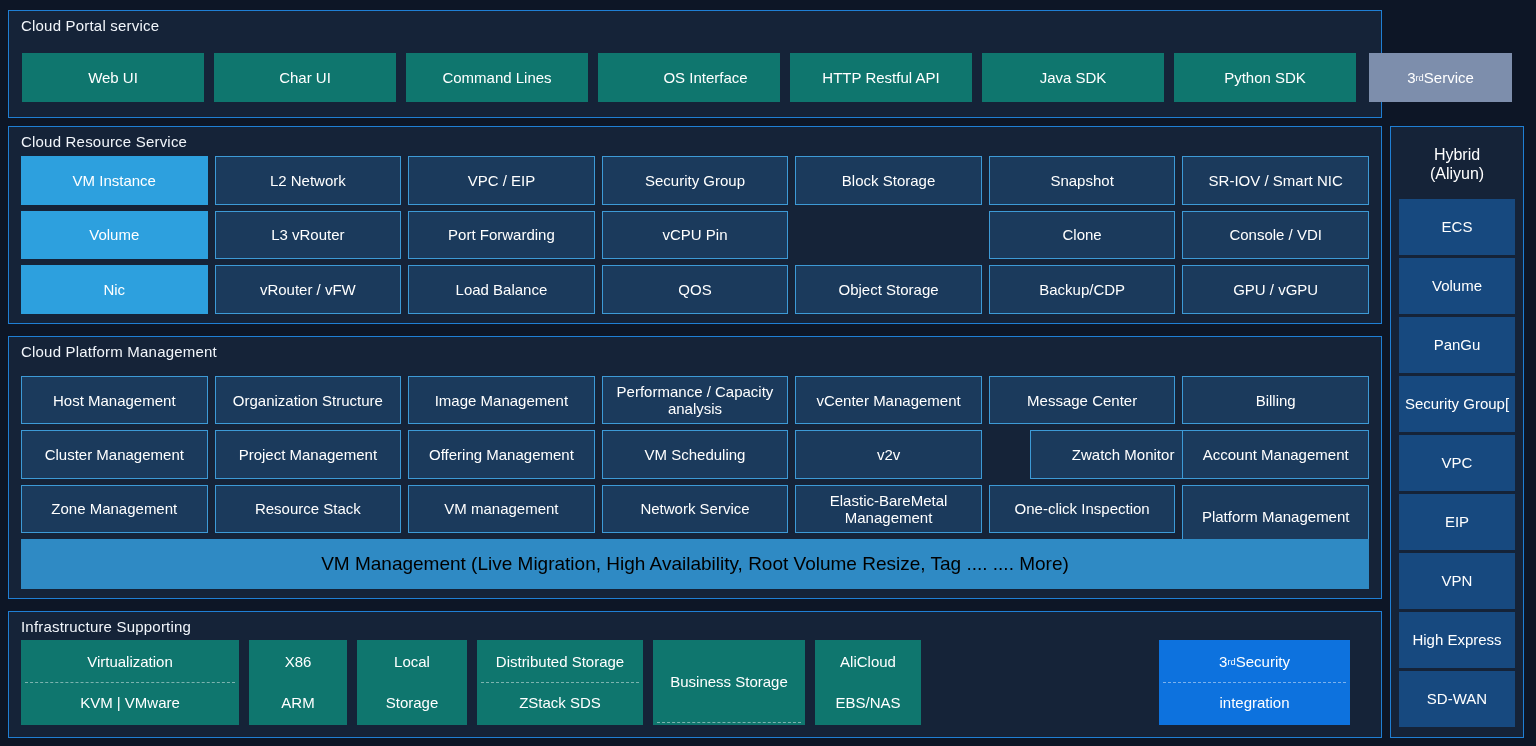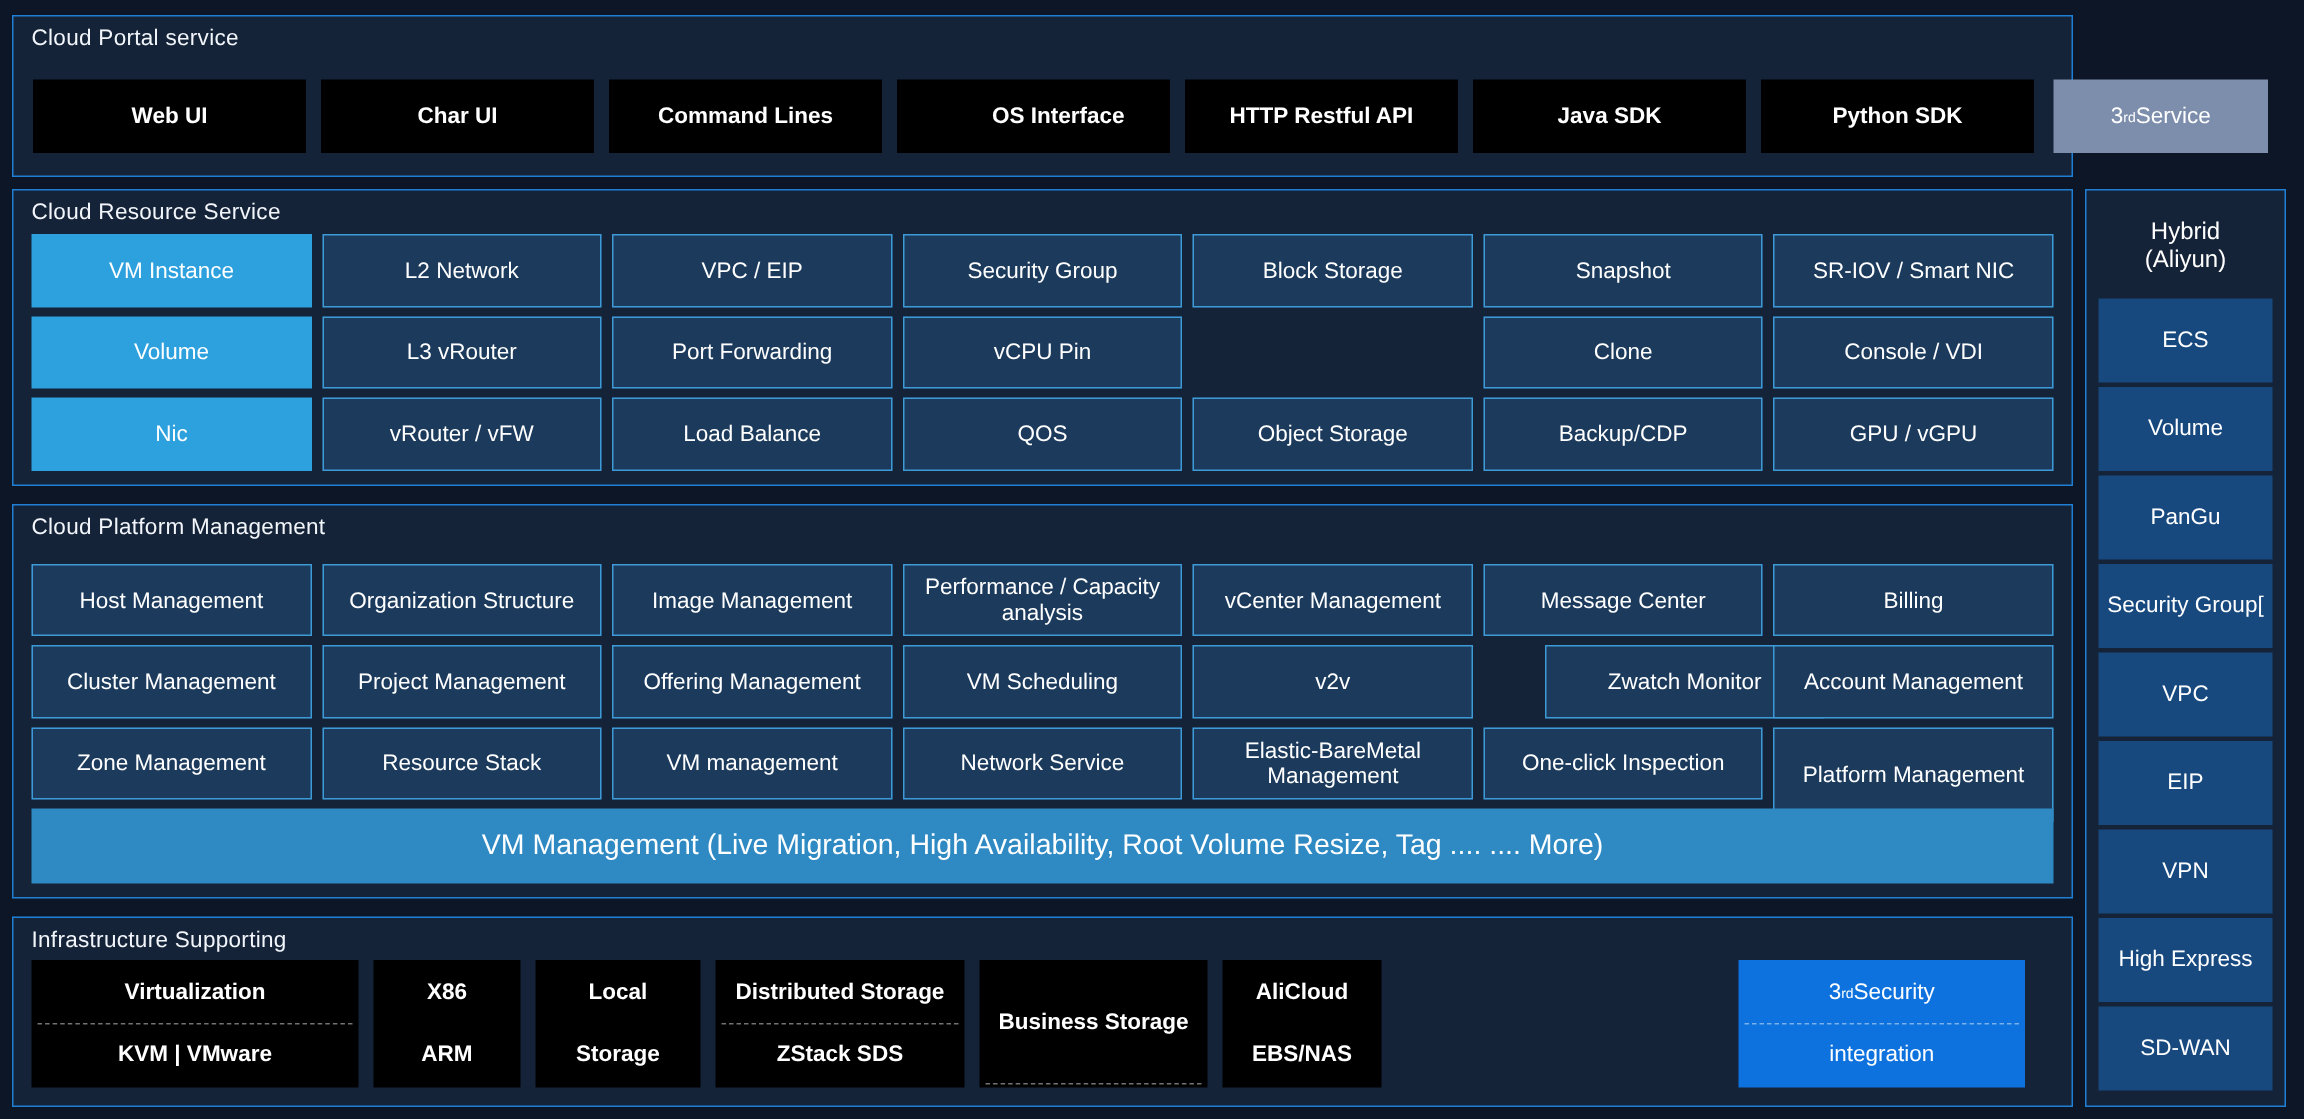--- a/index.html
+++ b/index.html
@@ -34,21 +34,21 @@
   .cell{
     box-sizing:border-box;
     display:flex;align-items:center;justify-content:center;
     text-align:center;
     line-height:1.15;
     font-size:15px;
     color:#ffffff;
     padding:2px 4px;
   }
   
-  .cell.solid{background:#000000;border:none;font-weight:bold;}
+  .cell.solid{background:#0f766e;border:none;}
   .cell.solid-bright{background:#0d72de;border:none;}
   
   .cell.grey{background:#7d8eac;border:none;}
   
   .cell.outline{background:#1b3a5c;border:1.2px solid #3d9ad6;}
   
   .cell.hl{background:#2da0de;border:none;}
   
   .cell.side{background:#17497f;border:none;font-size:15px;}
 
@@ -57,21 +57,21 @@
   #portal-row .cell{position:absolute;top:0;height:49px;}
 
   
   .grid{position:absolute;}
   .grid .cell{position:absolute;}
 
   
   #vm-banner{
     position:absolute;
     background:#2f8ac4;
-    color:#ffffff;
+    color:#000000;
     font-size:19px;
     display:flex;align-items:center;justify-content:center;
     box-sizing:border-box;
   }
 
   
   .infra{position:absolute;top:0;display:flex;flex-direction:column;
          align-items:stretch;justify-content:center;box-sizing:border-box;}
   .infra .line{flex:1;display:flex;align-items:center;justify-content:center;
                text-align:center;font-size:15px;line-height:1.15;padding:0 4px;}

